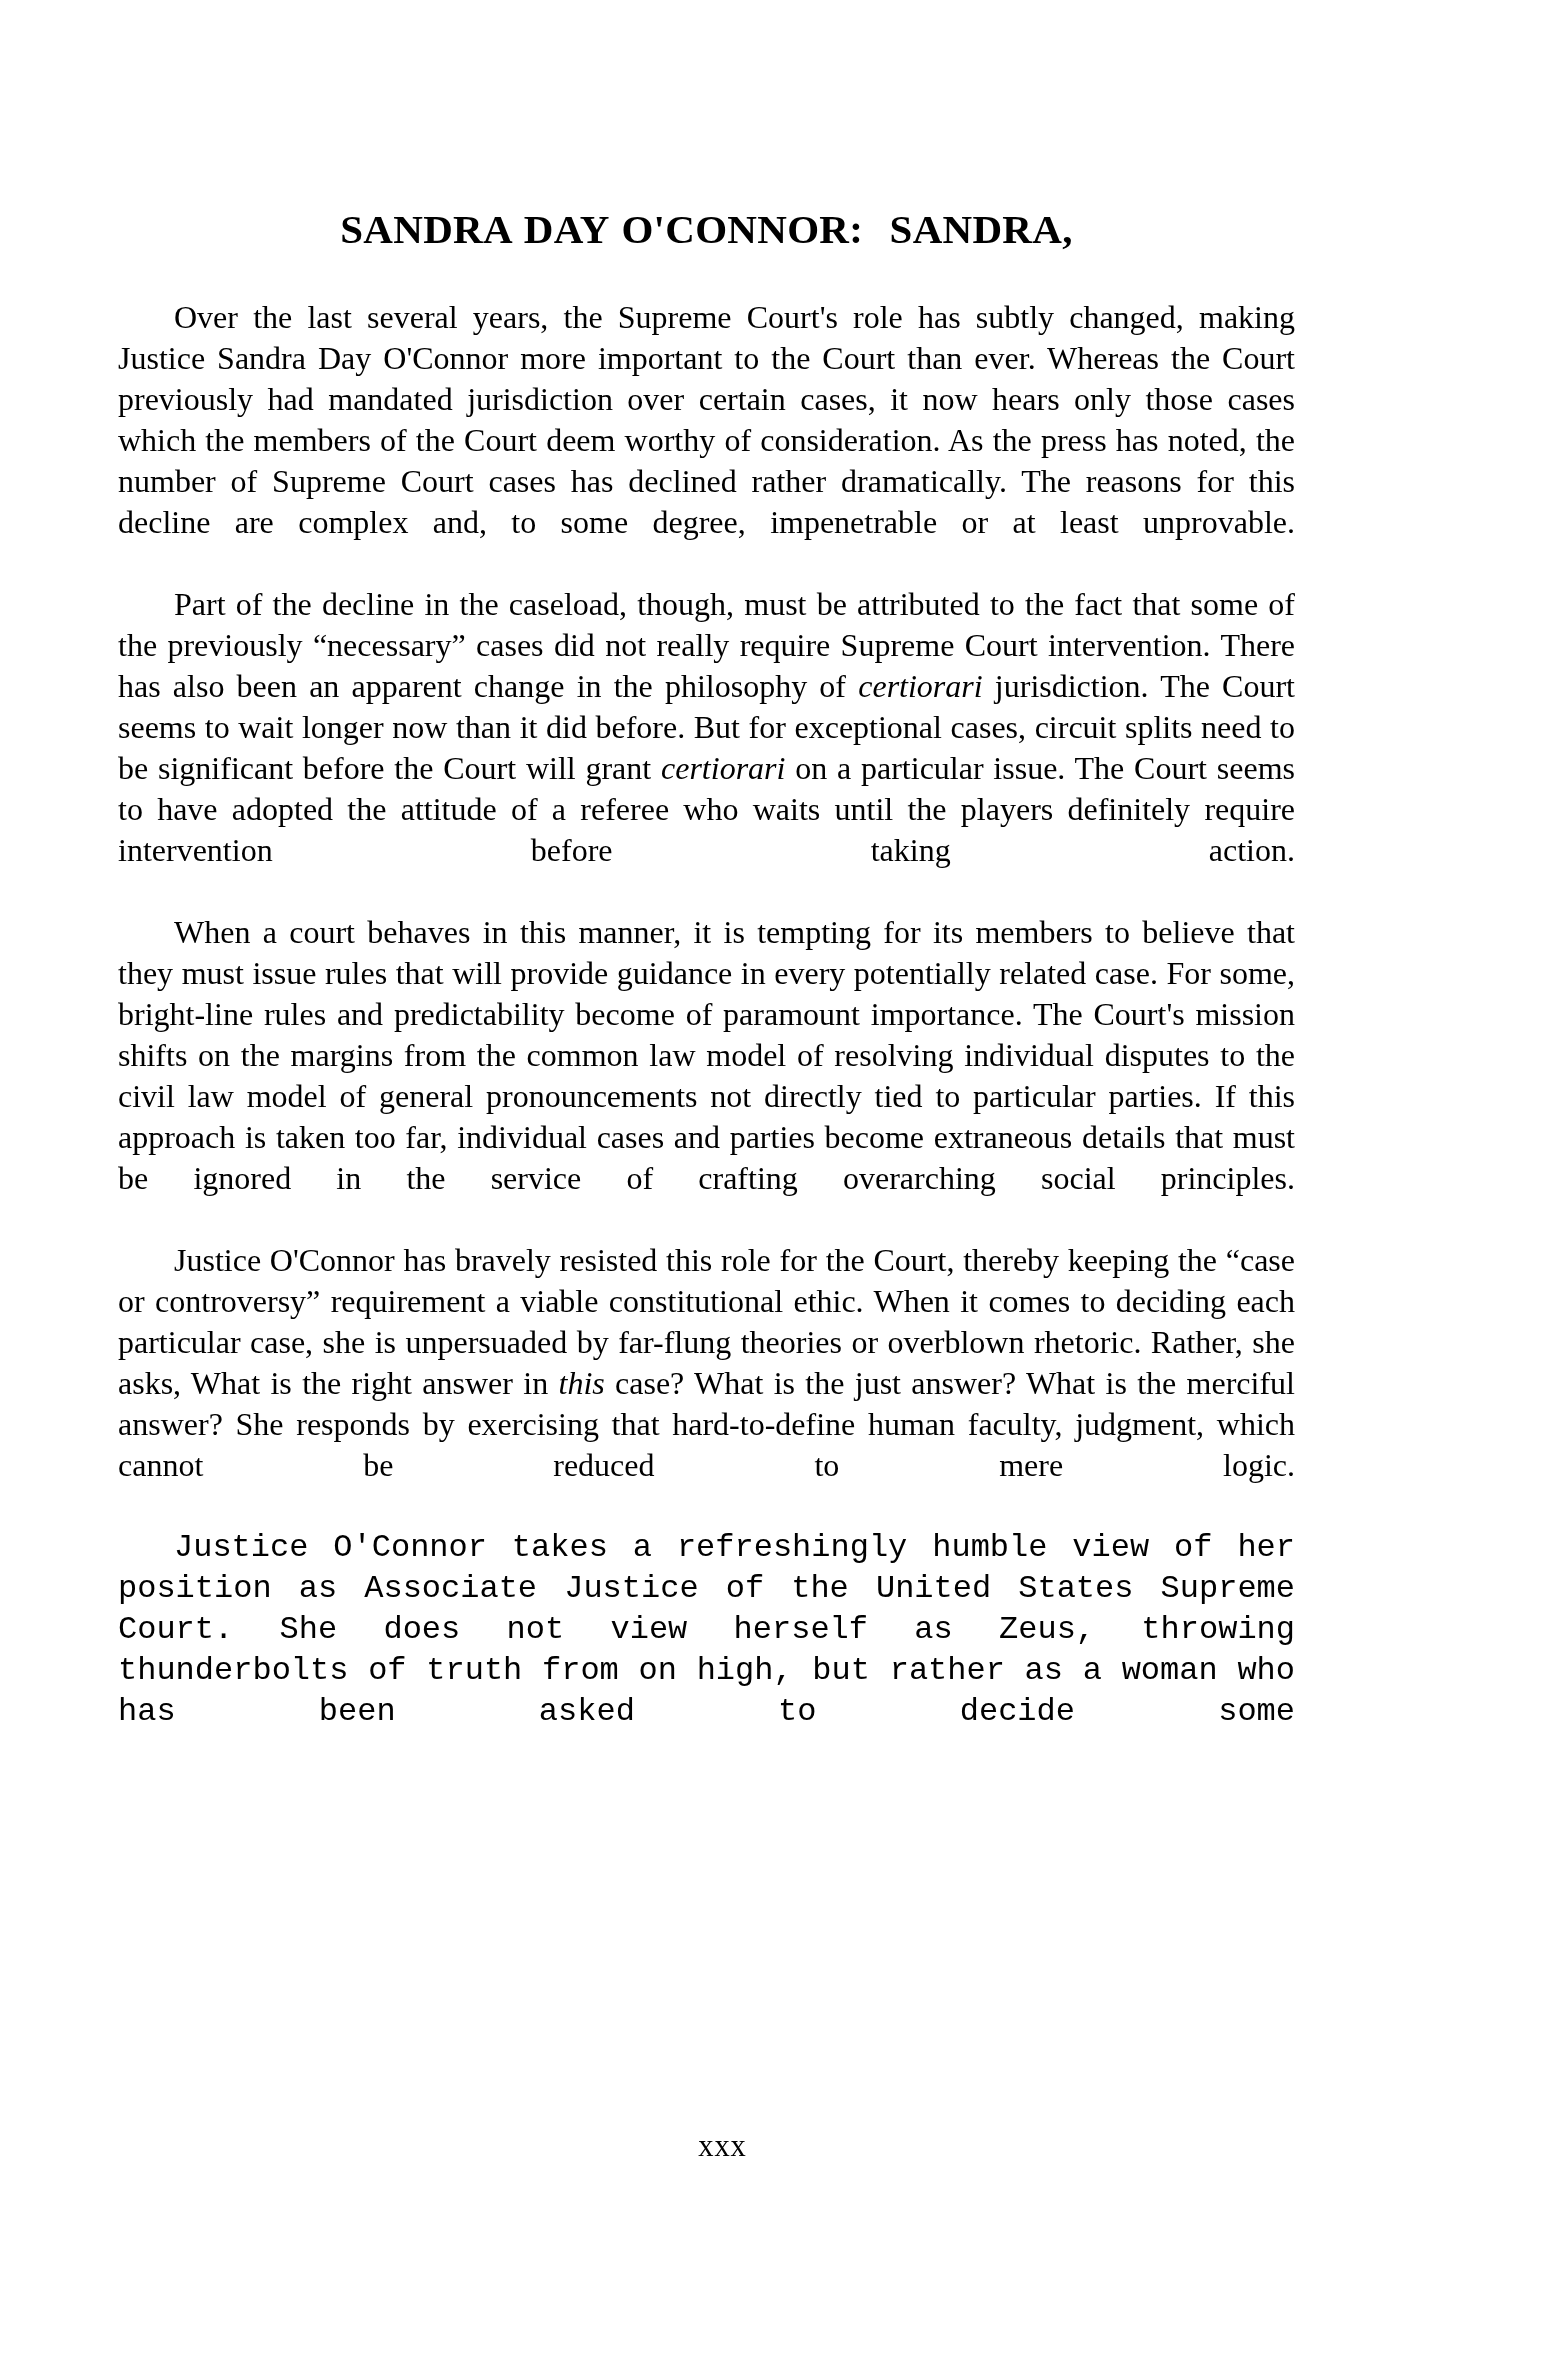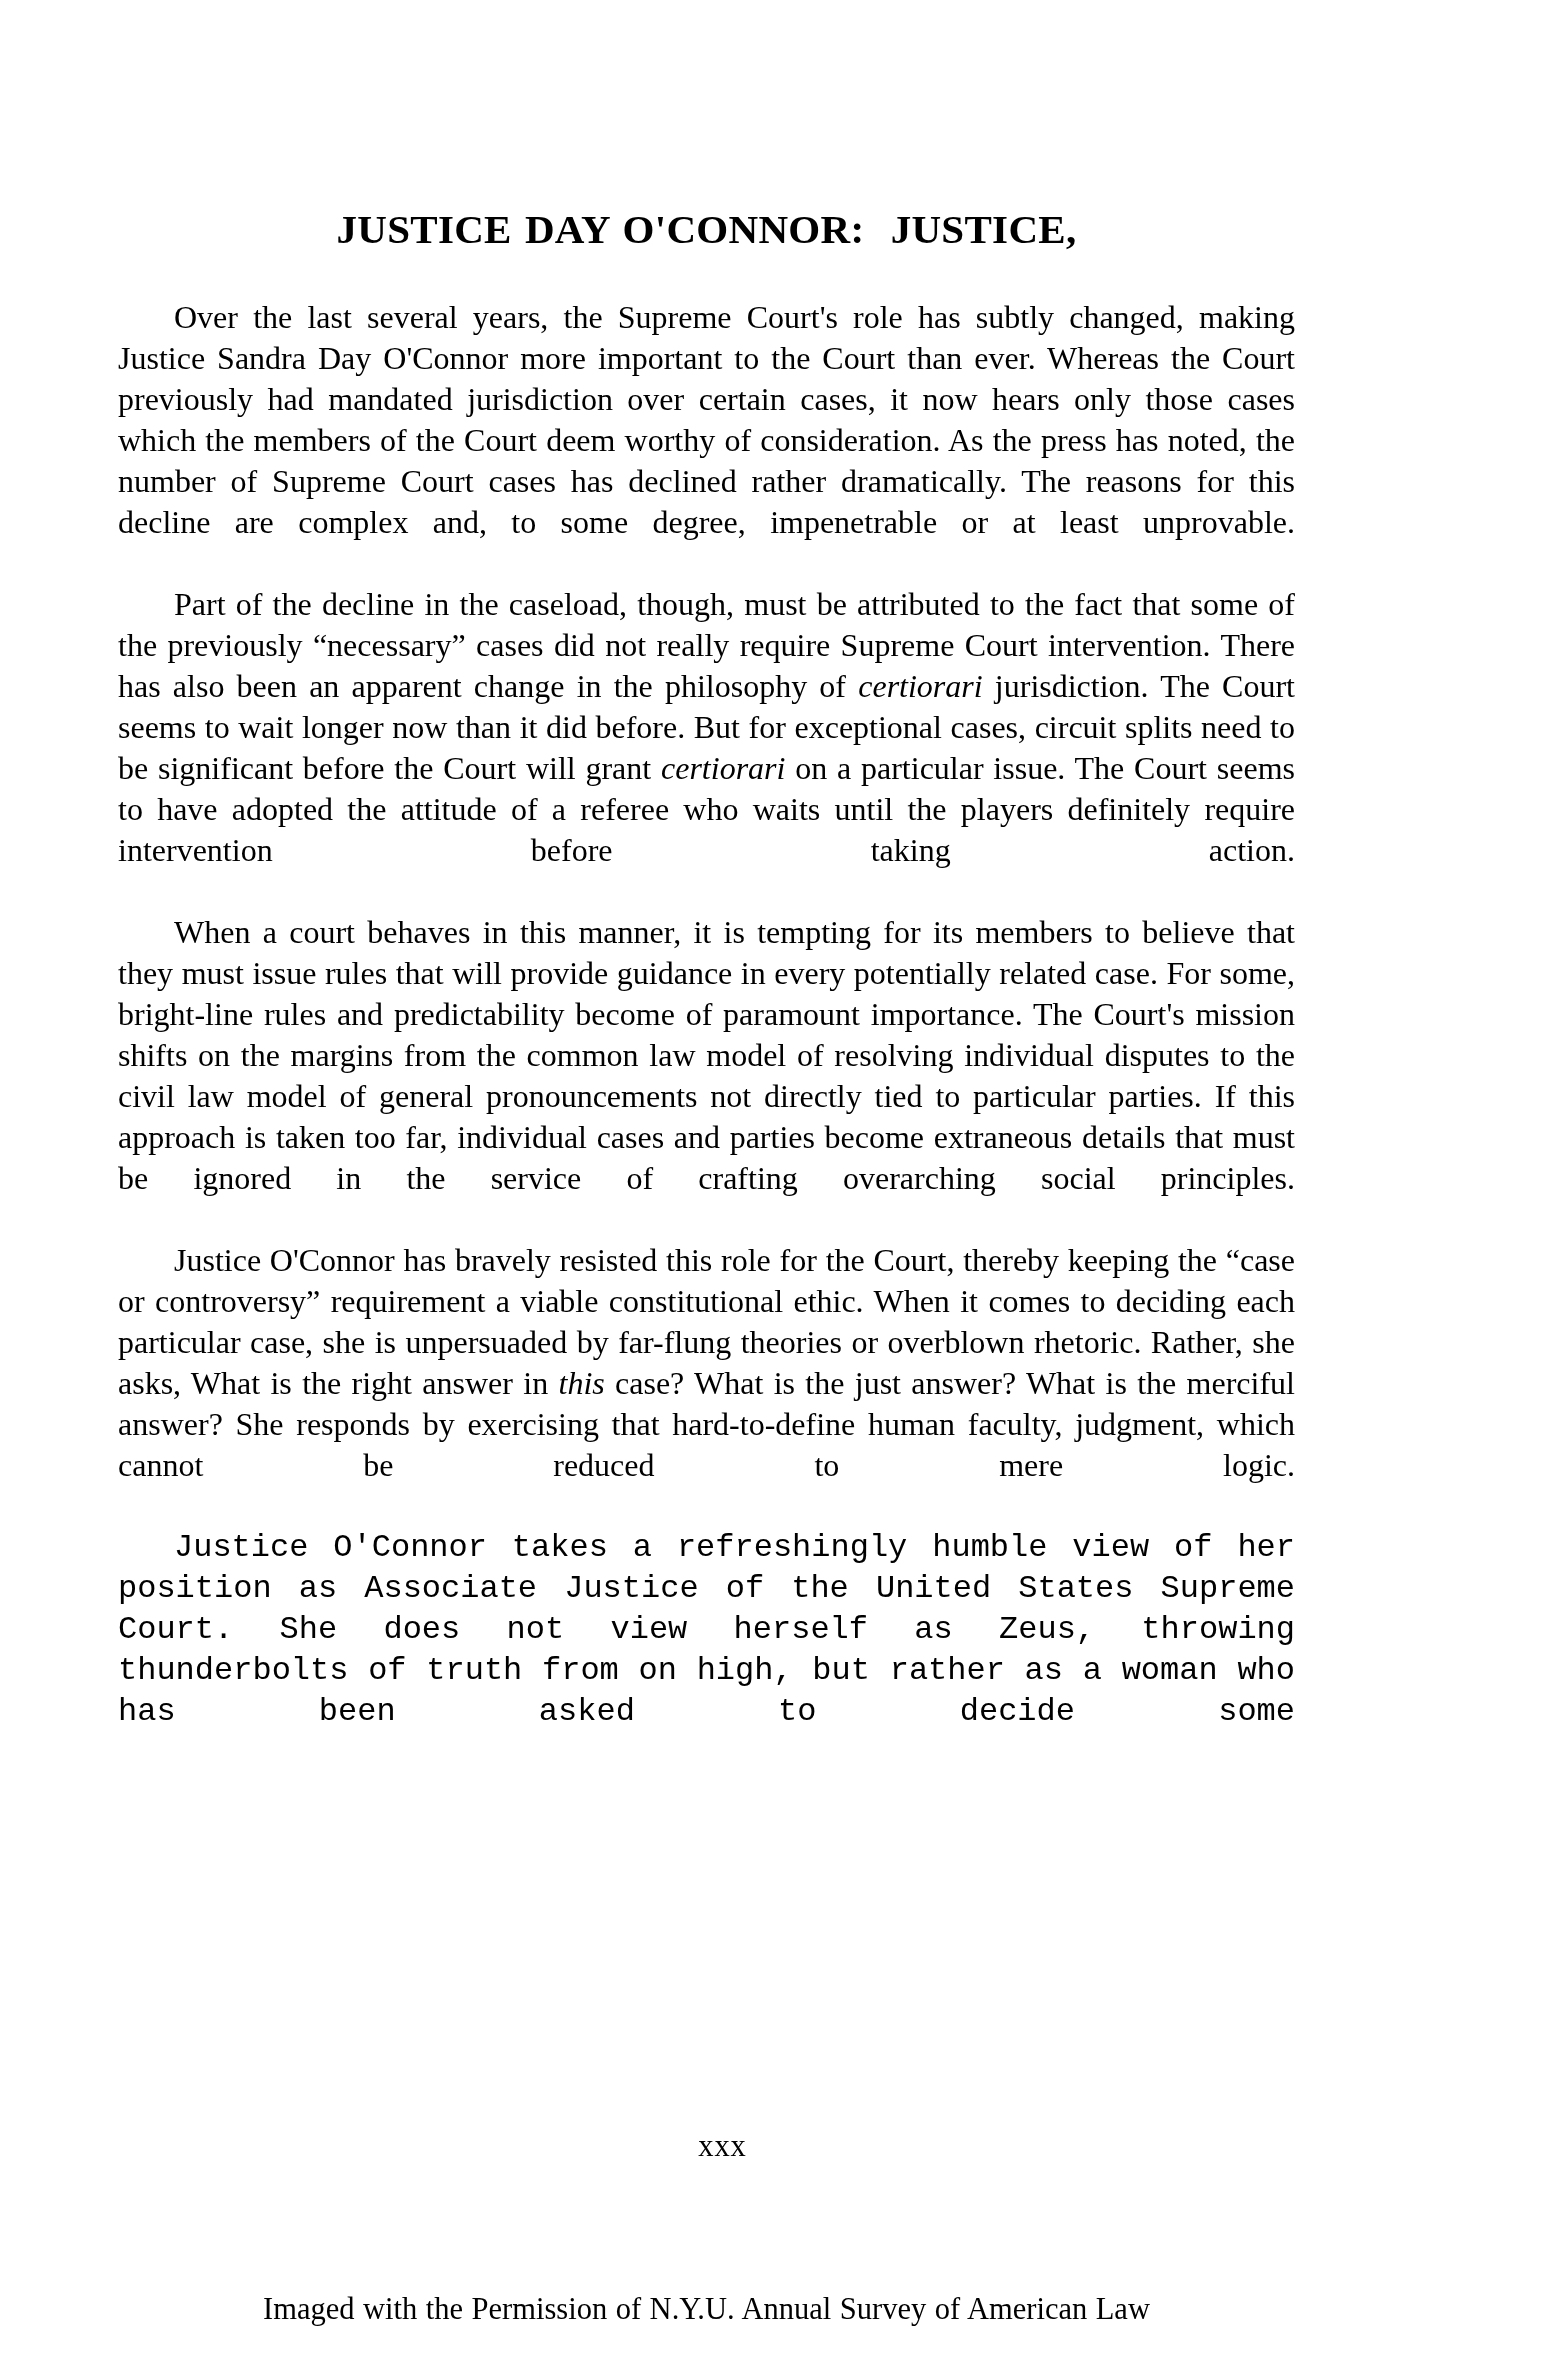--- a/index.html
+++ b/index.html
@@ -105,31 +105,30 @@
   }
 </style>
 </head>
 <body>
 
 <div class="page">
 
   <div class="column">
 
     <h1 class="title-block">
-      <span class="title-line">JUSTICE DAY O'CONNOR:  JUSTICE,</span>
+      <span class="title-line">SANDRA DAY O'CONNOR:  SANDRA,</span>
     </h1>
 
     <div class="body-text">
         <p>Over the last several years, the Supreme Court's role has subtly changed, making Justice Sandra Day O'Connor more important to the Court than ever.  Whereas the Court previously had mandated jurisdiction over certain cases, it now hears only those cases which the members of the Court deem worthy of consideration.  As the press has noted, the number of Supreme Court cases has declined rather dramatically.  The reasons for this decline are complex and, to some degree, impenetrable or at least unprovable.</p>
         <p>Part of the decline in the caseload, though, must be attributed to the fact that some of the previously “necessary” cases did not really require Supreme Court intervention.  There has also been an apparent change in the philosophy of <em>certiorari</em> jurisdiction.  The Court seems to wait longer now than it did before.  But for exceptional cases, circuit splits need to be significant before the Court will grant <em>certiorari</em> on a particular issue.  The Court seems to have adopted the attitude of a referee who waits until the players definitely require intervention before taking action.</p>
         <p>When a court behaves in this manner, it is tempting for its members to believe that they must issue rules that will provide guidance in every potentially related case.  For some, bright-line rules and predictability become of paramount importance.  The Court's mission shifts on the margins from the common law model of resolving individual disputes to the civil law model of general pronouncements not directly tied to particular parties.  If this approach is taken too far, individual cases and parties become extraneous details that must be ignored in the service of crafting overarching social principles.</p>
         <p>Justice O'Connor has bravely resisted this role for the Court, thereby keeping the “case or controversy” requirement a viable constitutional ethic.  When it comes to deciding each particular case, she is unpersuaded by far-flung theories or overblown rhetoric.  Rather, she asks, What is the right answer in <em>this</em> case?  What is the just answer?  What is the merciful answer?  She responds by exercising that hard-to-define human faculty, judgment, which cannot be reduced to mere logic.</p>
         <p>Justice O'Connor takes a refreshingly humble view of her position as Associate Justice of the United States Supreme Court.  She does not view herself as Zeus, throwing thunderbolts of truth from on high, but rather as a woman who has been asked to decide some</p>
       </div>
 
   </div>
 
   <div class="folio">xxx</div>
 
-  <div class="footer">Imaged with the Permission of N.Y.U. Annual Survey of American Law</div>
 
 </div>
 
 
 </body></html>

